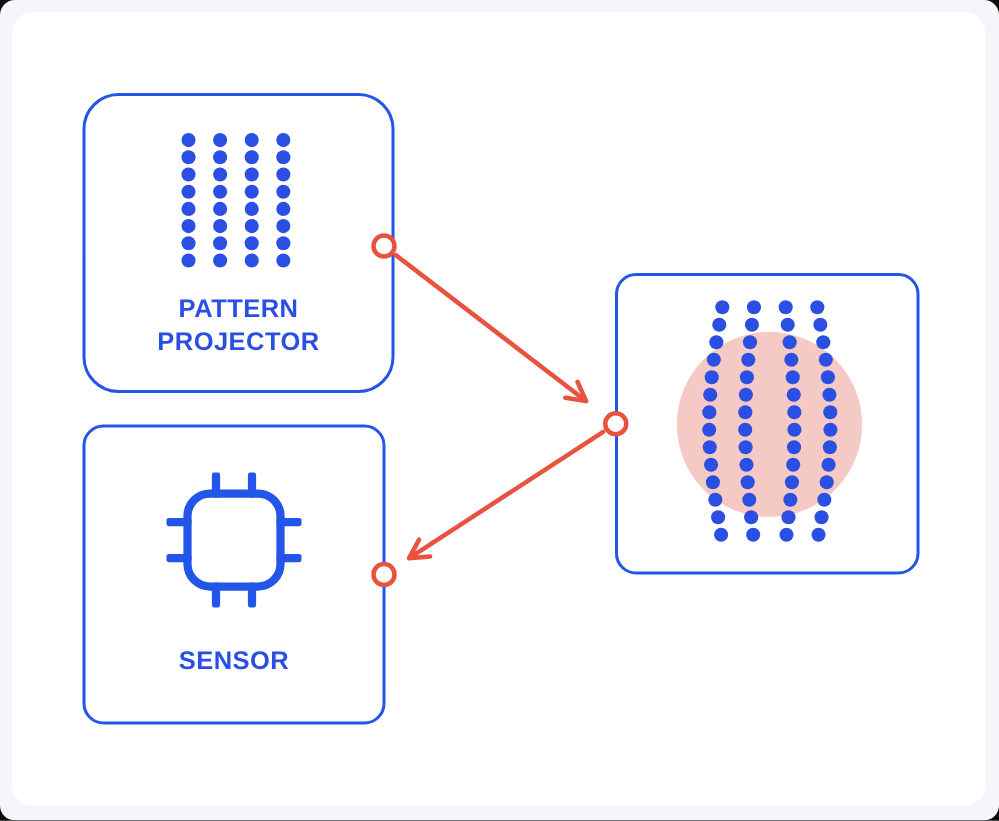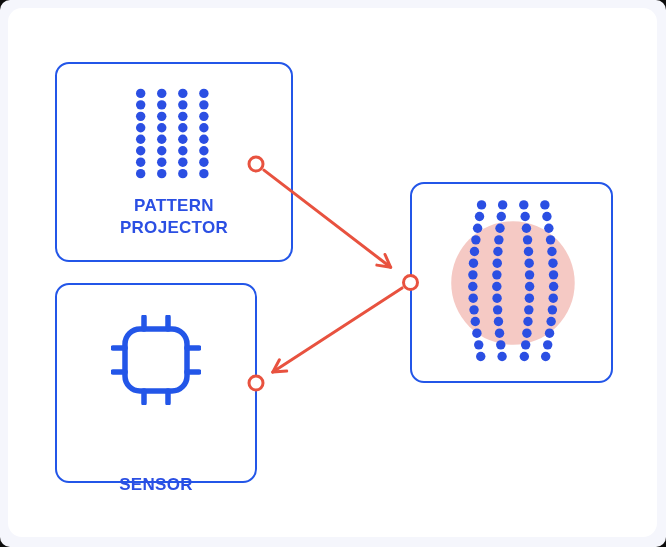--- a/index.html
+++ b/index.html
@@ -18,35 +18,35 @@
     background: var(--card, #ffffff);
     border-radius: 14px;
   }
   .node {
     position: absolute;
     background: #ffffff;
     border: 2.5px solid var(--blue, #2356e8);
     border-radius: 14px;
     box-sizing: border-box;
   }
-  .node-projector { left: 55px; top: 62px;  width: 238px; height: 200px; }
+  .node-projector { left: 55px; top: 62px;  width: 208px; height: 200px; border-radius: 24px; }
   .node-sensor    { left: 55px; top: 283px; width: 202px; height: 200px; }
   .node-object    { left: 410px; top: 182px; width: 203px; height: 201px; }
   .node-label {
     position: absolute; left: 0; right: 0;
     text-align: center;
     font-weight: bold;
     font-size: 17px;
     line-height: 22px;
     letter-spacing: 0.3px;
     color: var(--dot, #2b4fe3);
   }
   .node-projector .node-label { top: 131px; }
   .node-projector .node-label .inner { display: inline-block; max-width: 140px; }
-  .node-sensor .node-label { top: 145px; margin-top: 44px; }
+  .node-sensor .node-label { top: 145px; }
   svg.pattern-svg {
     position: absolute; left: 0; top: 0;
     width: 100%; height: 100%;
     display: block;
   }
   svg.chip-svg {
     position: absolute; left: 54px; top: 30px;
     width: 90px; height: 90px;
   }
   svg.overlay {

